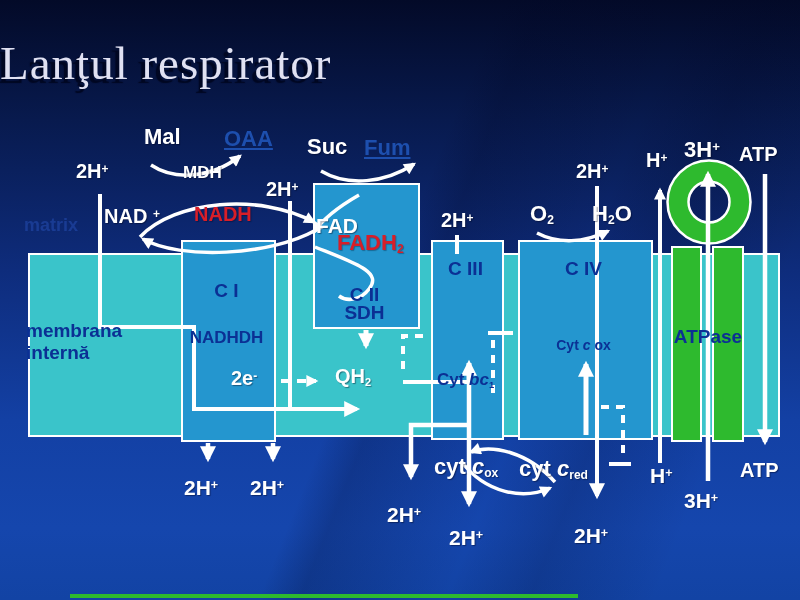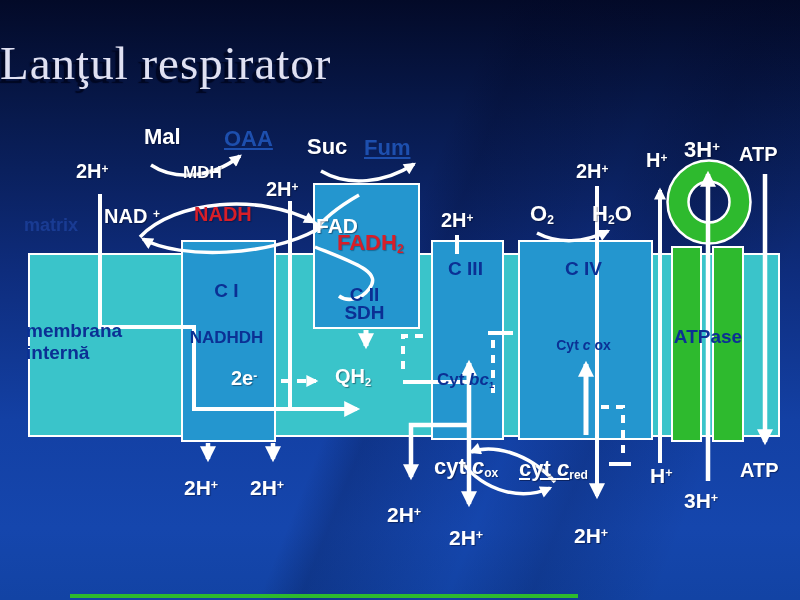--- a/index.html
+++ b/index.html
@@ -152,21 +152,21 @@
 
   <div class="lbl w s20" style="left:646px;top:150px;"><span>H</span><sup>+</sup></div>
   <div class="lbl w s22" style="left:684px;top:139px;"><span>3H</span><sup>+</sup></div>
   <div class="lbl w s23" style="left:739px;top:144px;">ATP</div>
   <div class="lbl navy s19 ctr" style="left:668px;top:327px;width:80px;">ATPase</div>
 
   <div class="lbl w s23" style="left:231px;top:368px;"><span>2e</span><sup>-</sup></div>
   <div class="lbl w s23" style="left:335px;top:366px;"><span>QH</span><sub>2</sub></div>
 
   <div class="lbl w s22" style="left:434px;top:456px;"><span>cyt </span><i>c</i><sub>ox</sub></div>
-  <div class="lbl w s22" style="left:519px;top:458px;text-decoration:underline;"><span>cyt </span><i>c</i><sub>red</sub></div>
+  <div class="lbl w s22" style="left:519px;top:458px;"><span>cyt </span><i>c</i><sub>red</sub></div>
 
   <div class="lbl w s21" style="left:184px;top:477px;"><span>2H</span><sup>+</sup></div>
   <div class="lbl w s21" style="left:250px;top:477px;"><span>2H</span><sup>+</sup></div>
   <div class="lbl w s21" style="left:387px;top:504px;"><span>2H</span><sup>+</sup></div>
   <div class="lbl w s21" style="left:449px;top:527px;"><span>2H</span><sup>+</sup></div>
   <div class="lbl w s21" style="left:574px;top:525px;"><span>2H</span><sup>+</sup></div>
   <div class="lbl w s21" style="left:650px;top:465px;"><span>H</span><sup>+</sup></div>
   <div class="lbl w s21" style="left:684px;top:490px;"><span>3H</span><sup>+</sup></div>
   <div class="lbl w s23" style="left:740px;top:460px;">ATP</div>
 

